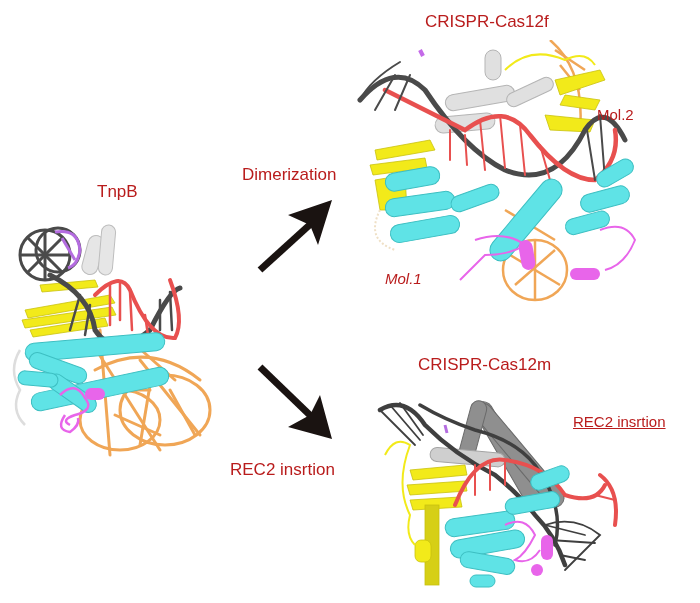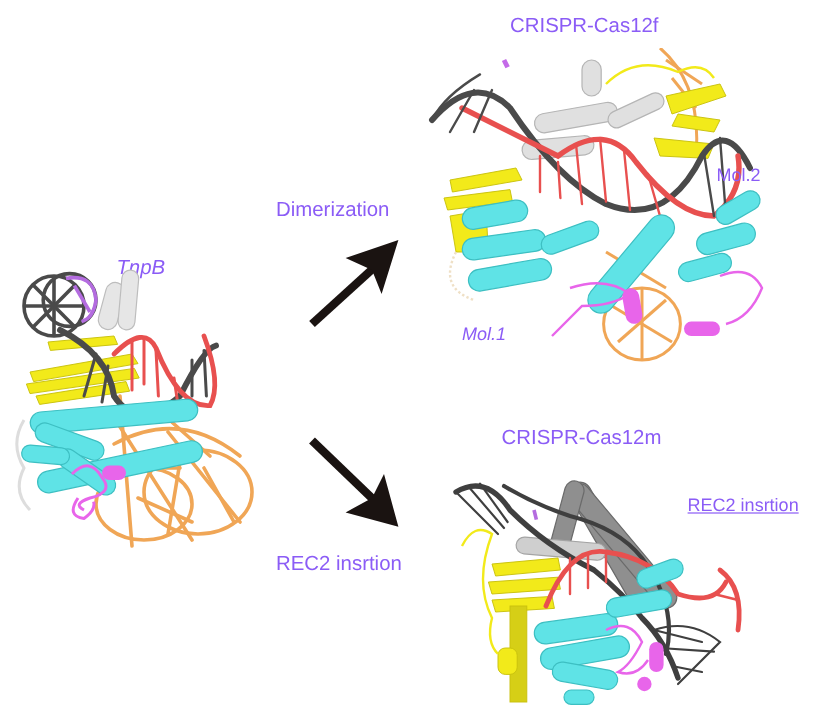--- a/index.html
+++ b/index.html
@@ -1,25 +1,25 @@
 <!DOCTYPE html>
 <html><head>
 <meta charset="utf-8">
 <style>
   html, body { margin:0; padding:0; background:#ffffff; }
   body { width:700px; height:603px; position:relative; overflow:hidden; font-family:"Liberation Sans", sans-serif; color:#111; }
-  .label { position:absolute; font-size:17px; white-space:nowrap; color:#8b5cf6; }
+  .label { position:absolute; font-size:17px; white-space:nowrap; color:#b91c1c; }
   .label.small { font-size:15px; }
   .struct { position:absolute; }
   .arrow { position:absolute; }
 </style>
 </head>
 <body>
 
-<div class="label" style="left:97px; top:213px;font-style:italic;">TnpB</div>
+<div class="label" style="left:97px; top:182px;">TnpB</div>
 
 <svg class="struct" width="240" height="250" viewBox="0 0 240 250" style="left:0; top:220px;">
 
   <g stroke="#f0a656" stroke-width="3" fill="none" stroke-linecap="round">
     <ellipse cx="165" cy="190" rx="45" ry="35"></ellipse>
     <ellipse cx="120" cy="200" rx="40" ry="30"></ellipse>
     <line x1="90" y1="120" x2="160" y2="230"></line>
     <line x1="100" y1="110" x2="110" y2="235"></line>
     <line x1="130" y1="120" x2="175" y2="160"></line>
     <line x1="140" y1="140" x2="200" y2="215"></line>
@@ -86,21 +86,21 @@
     <path d="M60 175 Q75 160 85 178 Q95 190 75 195 Q60 200 70 205"></path>
     <path d="M65 195 Q55 210 70 212 Q80 205 78 198"></path>
   </g>
   <rect x="85" y="168" width="20" height="12" rx="6" fill="#e865ea"></rect>
 </svg>
 
 <svg class="arrow" width="120" height="100" viewBox="0 0 120 100" style="left:240px; top:190px;">
   <line x1="20" y1="80" x2="75" y2="30" stroke="#1a1311" stroke-width="7"></line>
   <polygon points="92,10 48,25 70,35 78,55" fill="#1a1311"></polygon>
 </svg>
-<div class="label" style="left:230px; top:165px;">Dimerization</div>
+<div class="label" style="left:242px; top:165px;">Dimerization</div>
 
 <svg class="arrow" width="120" height="100" viewBox="0 0 120 100" style="left:240px; top:355px;">
   <line x1="20" y1="12" x2="75" y2="65" stroke="#1a1311" stroke-width="7"></line>
   <polygon points="92,84 80,40 70,60 48,72" fill="#1a1311"></polygon>
 </svg>
 <div class="label" style="left:230px; top:460px;">REC2 insrtion</div>
 
 <div class="label" style="left:425px; top:12px;">CRISPR-Cas12f</div>
 
 <svg class="struct" width="320" height="280" viewBox="0 0 320 280" style="left:355px; top:40px;">
@@ -167,21 +167,21 @@
   <g stroke="#e865ea" stroke-width="2" fill="none">
     <path d="M120 200 Q150 190 170 205 Q155 215 130 215 Q115 230 105 240"></path>
     <path d="M245 190 Q270 180 280 200 Q270 225 250 230"></path>
   </g>
   <rect x="165" y="200" width="14" height="30" rx="7" fill="#e865ea" transform="rotate(-10 172 215)"></rect>
   <rect x="215" y="228" width="30" height="12" rx="6" fill="#e865ea"></rect>
   <path d="M65 10 L68 16" stroke="#c46ae8" stroke-width="4"></path>
 
   <path d="M25 170 Q10 200 40 210" stroke="#efe0c6" stroke-width="2" fill="none" stroke-dasharray="2 2"></path>
 </svg>
-<div class="label small" style="left:597px; top:106px;margin-top:32px;">Mol.2</div>
+<div class="label small" style="left:597px; top:106px;">Mol.2</div>
 <div class="label small" style="left:385px; top:270px;font-style:italic;">Mol.1</div>
 
 <div class="label" style="left:418px; top:355px;">CRISPR-Cas12m</div>
 
 <svg class="struct" width="300" height="210" viewBox="0 0 300 210" style="left:365px; top:385px;">
 
   <g fill="#8f8f8f" stroke="#6a6a6a" stroke-width="1">
     <rect x="135" y="10" width="18" height="120" rx="9" transform="rotate(-30 144 70)"></rect>
     <rect x="145" y="5" width="18" height="130" rx="9" transform="rotate(-40 154 70)"></rect>
     <rect x="100" y="15" width="16" height="60" rx="8" transform="rotate(15 108 45)"></rect>

